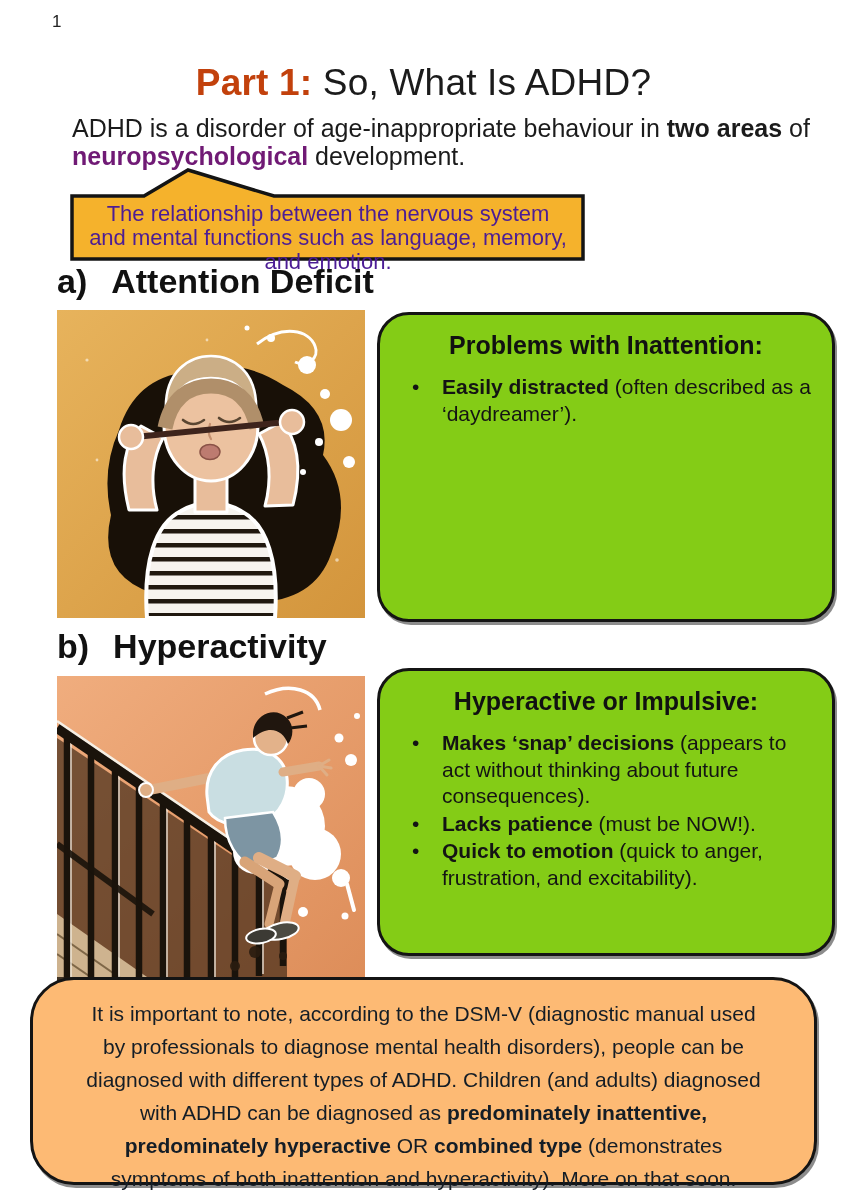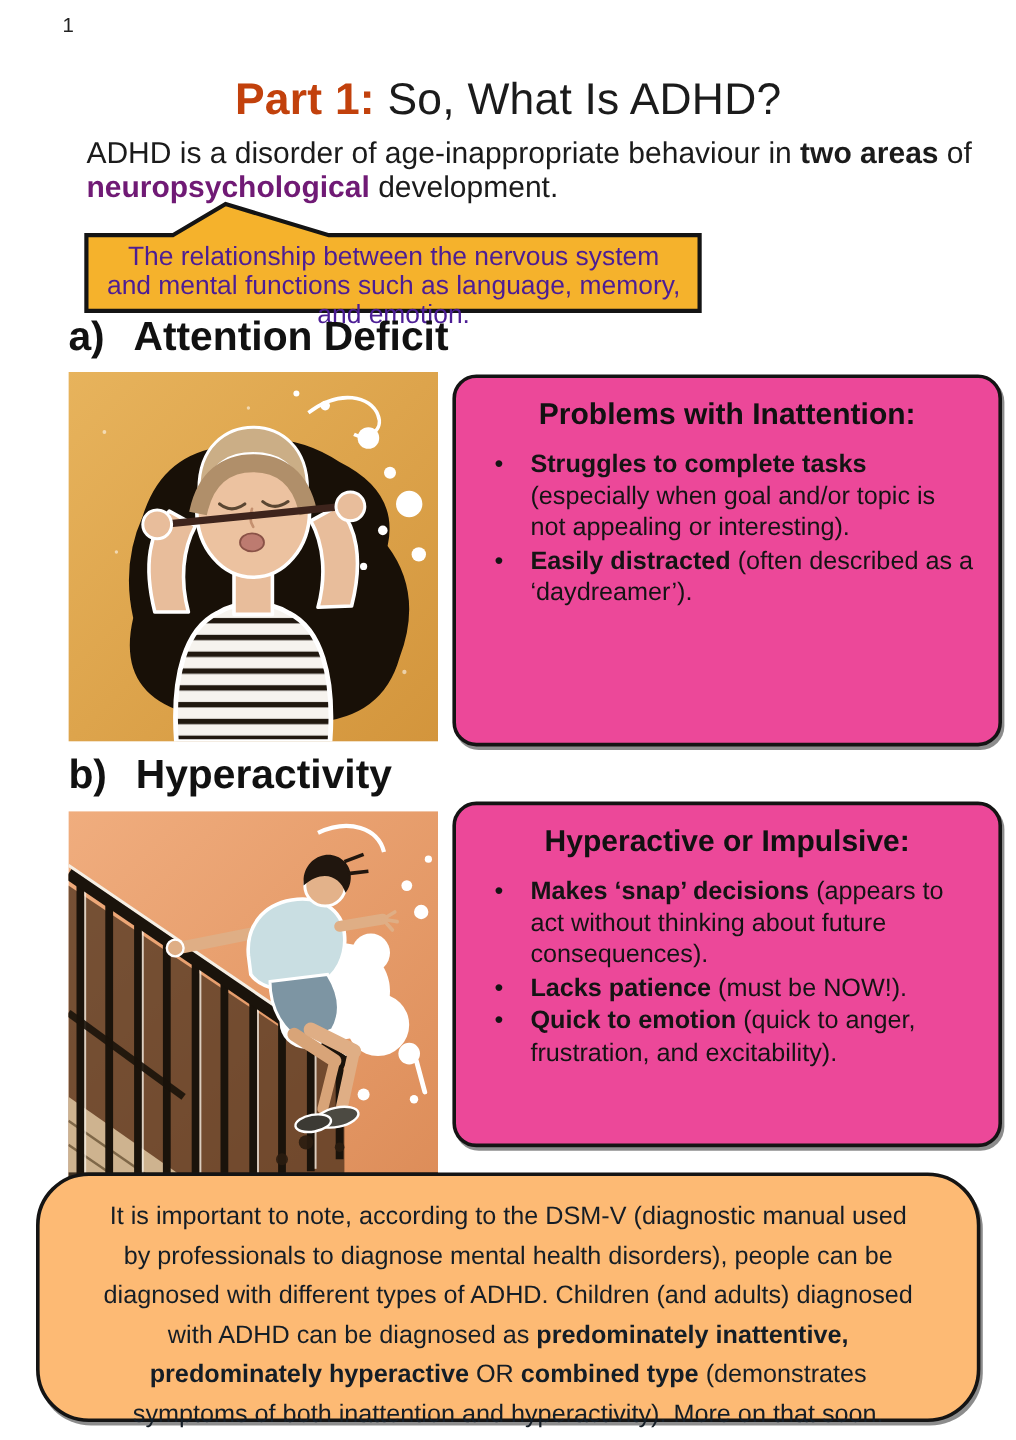--- a/index.html
+++ b/index.html
@@ -15,21 +15,21 @@
   .intro{left:60px;top:114px;width:745px;font-size:25px;line-height:28px;margin-left:12px;}
   .b{font-weight:bold;}
   .red{color:#701a75;font-weight:bold;}
   .callout-svg{left:70px;top:166px;width:516px;height:96px;}
   .callout-text{left:86px;top:202px;width:484px;text-align:center;font-size:22px;line-height:24px;color:#4c1d95;}
   .section-heading{left:57px;top:262px;font-size:34px;font-weight:bold;display:flex;gap:24px;color:#111;}
   .section-heading.second{top:627px;}
   .illus{left:57px;top:310px;width:308px;height:308px;}
   .illus.second{top:676px;}
   .card{
-    background:#ec4899;border:3px solid #141414;border-radius:20px;
+    background:#84cc16;border:3px solid #141414;border-radius:32px;
     box-shadow:2px 3px 0 rgba(0,0,0,.45);
     box-sizing:border-box;
   }
   .card.first{left:377px;top:312px;width:458px;height:310px;padding:16px 20px 0 20px;}
   .card.second{left:377px;top:668px;width:458px;height:288px;padding:16px 20px 0 20px;}
   .card-title{text-align:center;font-size:25px;font-weight:bold;color:#111;}
   .card ul{list-style:none;margin:14px 0 0 0;padding:0;}
   .card li{position:relative;padding-left:42px;font-size:21px;line-height:26.5px;margin-bottom:1px;color:#141414;}
   .card li::before{content:"\2022";position:absolute;left:12px;top:0;font-size:21px;}
   .note-box{
@@ -115,21 +115,20 @@
         <circle cx="246" cy="162" r="3"></circle>
       <circle cx="214" cy="28" r="4"></circle>
         <circle cx="190" cy="18" r="2.5"></circle>
     </g>
     <path d="M200,34 C226,14 252,20 258,36 C263,48 250,58 238,52" stroke="#ffffff" stroke-width="3" fill="none"></path>
   </svg>
 
   <div class="abs card first">
     <div class="card-title">Problems with Inattention:</div>
     <ul>
-      <li><span class="b">Struggles to complete tasks</span><span> (especially when goal and/or topic is not appealing or interesting).</span></li>
       <li><span class="b">Easily distracted</span><span> (often described as a ‘daydreamer’).</span></li>
     </ul>
   </div>
 
   <div class="abs section-heading second">
     <span>b)</span>
     <span>Hyperactivity</span>
   </div>
 
   <svg class="abs illus second" viewBox="0 0 308 308" role="img" aria-label="stylized illustration of a boy vaulting over a metal railing on an orange paint-splattered background">

